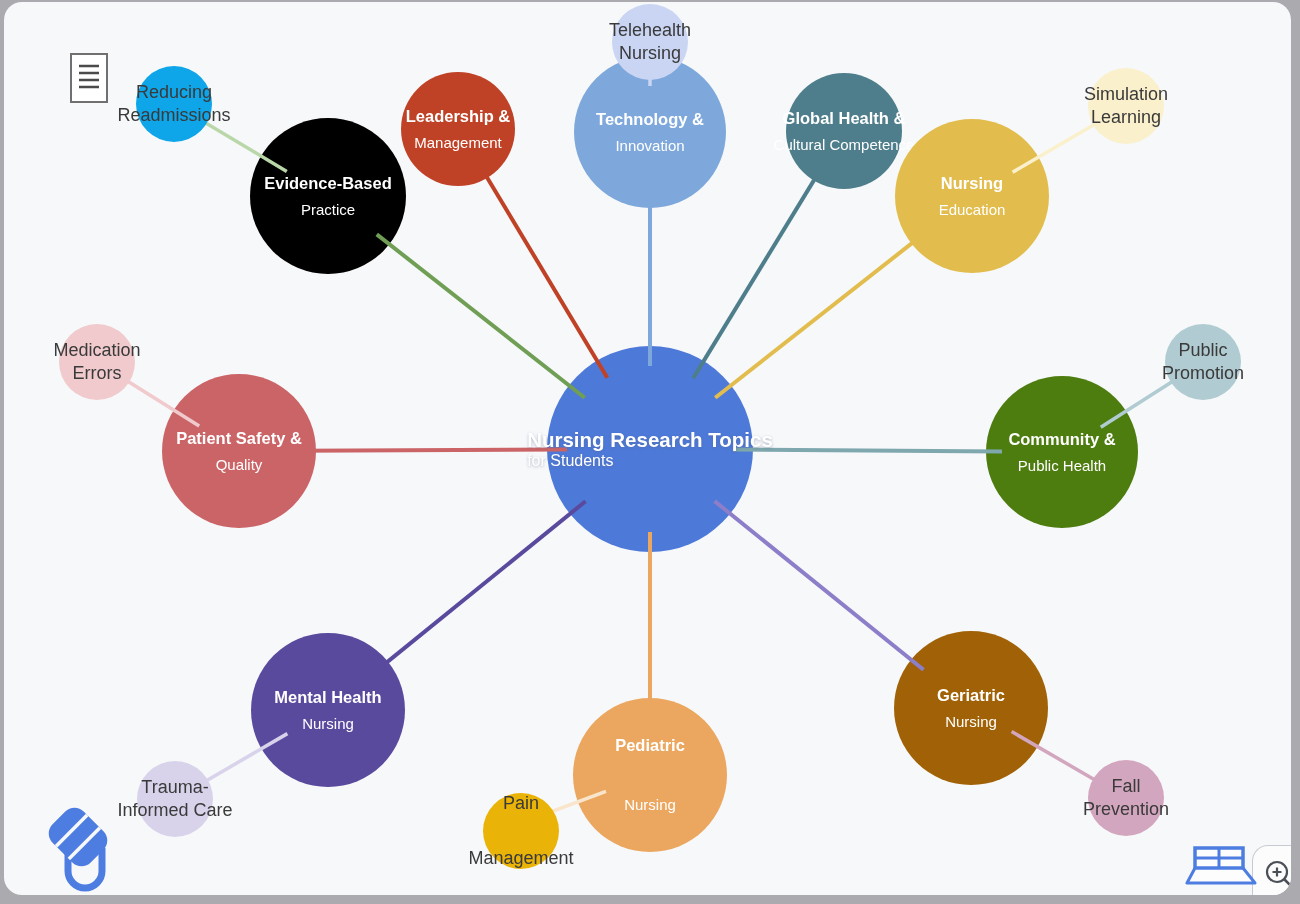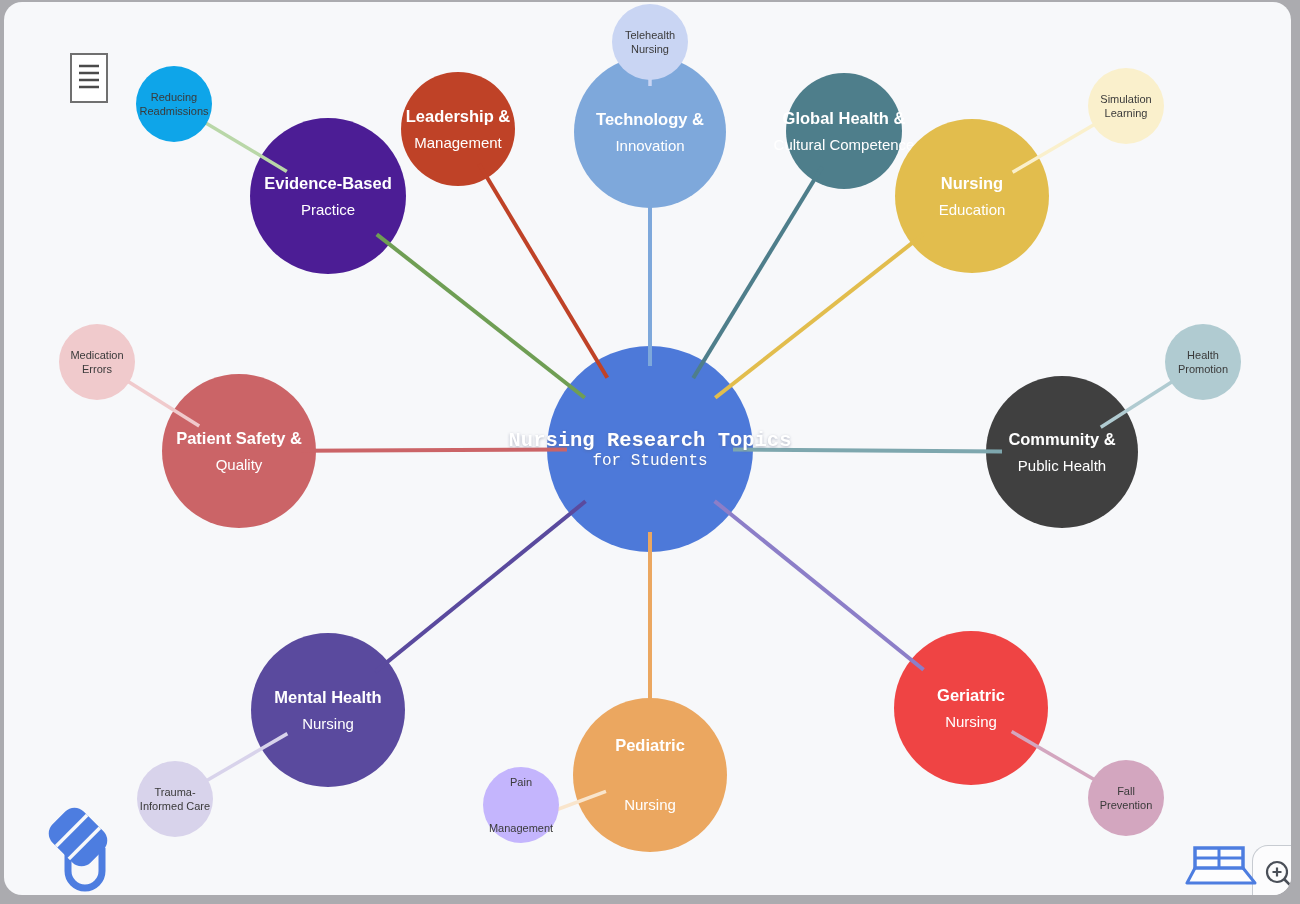--- a/index.html
+++ b/index.html
@@ -28,27 +28,26 @@
     position:absolute;border-radius:50%;
     display:flex;flex-direction:column;align-items:center;justify-content:center;
     text-align:center;
   }
   #topics-layer .bubble{z-index:1;color:#fff;}
   #sats-layer .bubble{z-index:3;color:#3a3a3a;}
   #lines-svg{position:absolute;left:0;top:0;z-index:2;pointer-events:none;}
 
   .topic .l1{font-size:16.5px;font-weight:bold;white-space:nowrap;line-height:1.15;}
   .topic .l2{font-size:15px;margin-top:8px;white-space:nowrap;line-height:1.15;}
-  .sat .l1,.sat .l2{font-size:11px;line-height:1.3;white-space:nowrap;}
+  .sat .l1,.sat .l2{font-size:18px;line-height:1.3;white-space:nowrap;}
 
   #central-label{
     position:absolute;left:650px;top:449px;transform:translate(-50%,-50%);
-    z-index:4;text-align:center;color:#fff;white-space:nowrap;
+    z-index:4;text-align:left;color:#fff;white-space:nowrap;
     text-shadow:0 1px 3px rgba(90,100,130,.45);
-    font-family:Liberation Mono, monospace;
   }
   #central-label .cl1{font-size:20.5px;font-weight:bold;}
   #central-label .cl2{font-size:16px;margin-top:0;}
 
   #doc-icon{position:absolute;left:70px;top:53px;z-index:5;}
   #spotlight-icon{position:absolute;left:46px;top:798px;z-index:5;}
   #board-icon{position:absolute;left:1185px;top:845px;z-index:7;}
 
   #zoom-panel{
     position:absolute;right:0;bottom:0;width:47px;height:58px;
@@ -58,45 +57,45 @@
   #zoom-icon{position:absolute;left:11px;top:13px;}
 </style>
 </head>
 <body>
 
 <div id="canvas">
   <div id="stage">
 
     <div id="topics-layer">
         <div class="bubble topic" style="left: 547px; top: 346px; height: 206px; width: 206px; background: rgb(77, 121, 217);"></div>
-        <div class="bubble topic" style="left: 250px; top: 118px; height: 156px; width: 156px; background: #4c1d95;">
+        <div class="bubble topic" style="left: 250px; top: 118px; height: 156px; width: 156px; background: #000000;">
           <div class="l1">Evidence-Based</div>
           <div class="l2">Practice</div>
         </div>
         <div class="bubble topic" style="left: 401px; top: 72px; height: 114px; width: 114px; background: rgb(191, 66, 39);">
           <div class="l1">Leadership &amp;</div>
           <div class="l2">Management</div>
         </div>
         <div class="bubble topic" style="left: 574px; top: 56px; height: 152px; width: 152px; background: rgb(126, 168, 219);">
           <div class="l1">Technology &amp;</div>
           <div class="l2">Innovation</div>
         </div>
         <div class="bubble topic" style="left: 786px; top: 73px; height: 116px; width: 116px; background: rgb(78, 126, 139);">
           <div class="l1">Global Health &amp;</div>
           <div class="l2">Cultural Competence</div>
         </div>
         <div class="bubble topic" style="left: 895px; top: 119px; height: 154px; width: 154px; background: rgb(226, 189, 77);">
           <div class="l1">Nursing</div>
           <div class="l2">Education</div>
         </div>
-        <div class="bubble topic" style="left: 986px; top: 376px; height: 152px; width: 152px; background: #404040;">
+        <div class="bubble topic" style="left: 986px; top: 376px; height: 152px; width: 152px; background: #4d7c0f;">
           <div class="l1">Community &amp;</div>
           <div class="l2">Public Health</div>
         </div>
-        <div class="bubble topic" style="left: 894px; top: 631px; height: 154px; width: 154px; background: #ef4444;">
+        <div class="bubble topic" style="left: 894px; top: 631px; height: 154px; width: 154px; background: #a16207;">
           <div class="l1">Geriatric</div>
           <div class="l2">Nursing</div>
         </div>
         <div class="bubble topic" style="left: 573px; top: 698px; height: 154px; width: 154px; background: rgb(235, 167, 96); gap: 33px;">
           <div class="l1">Pediatric</div>
           <div class="l2">Nursing</div>
         </div>
         <div class="bubble topic" style="left: 251px; top: 633px; height: 154px; width: 154px; background: rgb(90, 74, 158);">
           <div class="l1">Mental Health</div>
           <div class="l2">Nursing</div>
@@ -135,28 +134,28 @@
         </div>
         <div class="bubble sat" style="left: 612px; top: 4px; height: 76px; width: 76px; background: rgb(201, 213, 243);">
           <div class="l1">Telehealth</div>
           <div class="l2">Nursing</div>
         </div>
         <div class="bubble sat" style="left: 1088px; top: 68px; height: 76px; width: 76px; background: rgb(250, 240, 204);">
           <div class="l1">Simulation</div>
           <div class="l2">Learning</div>
         </div>
         <div class="bubble sat" style="left: 1165px; top: 324px; height: 76px; width: 76px; background: rgb(176, 203, 209);">
-          <div class="l1">Health</div>
+          <div class="l1">Public</div>
           <div class="l2">Promotion</div>
         </div>
         <div class="bubble sat" style="left: 1088px; top: 760px; height: 76px; width: 76px; background: rgb(211, 166, 191);">
           <div class="l1">Fall</div>
           <div class="l2">Prevention</div>
         </div>
-        <div class="bubble sat" style="left: 483px; top: 767px; height: 76px; width: 76px; background: #c4b5fd; gap: 32px;">
+        <div class="bubble sat" style="left: 483px; top: 793px; height: 76px; width: 76px; background: #eab308; gap: 32px;">
           <div class="l1">Pain</div>
           <div class="l2">Management</div>
         </div>
         <div class="bubble sat" style="left: 137px; top: 761px; height: 76px; width: 76px; background: rgb(216, 211, 235);">
           <div class="l1">Trauma-</div>
           <div class="l2">Informed Care</div>
         </div>
         <div class="bubble sat" style="left: 59px; top: 324px; height: 76px; width: 76px; background: rgb(240, 202, 204);">
           <div class="l1">Medication</div>
           <div class="l2">Errors</div>

